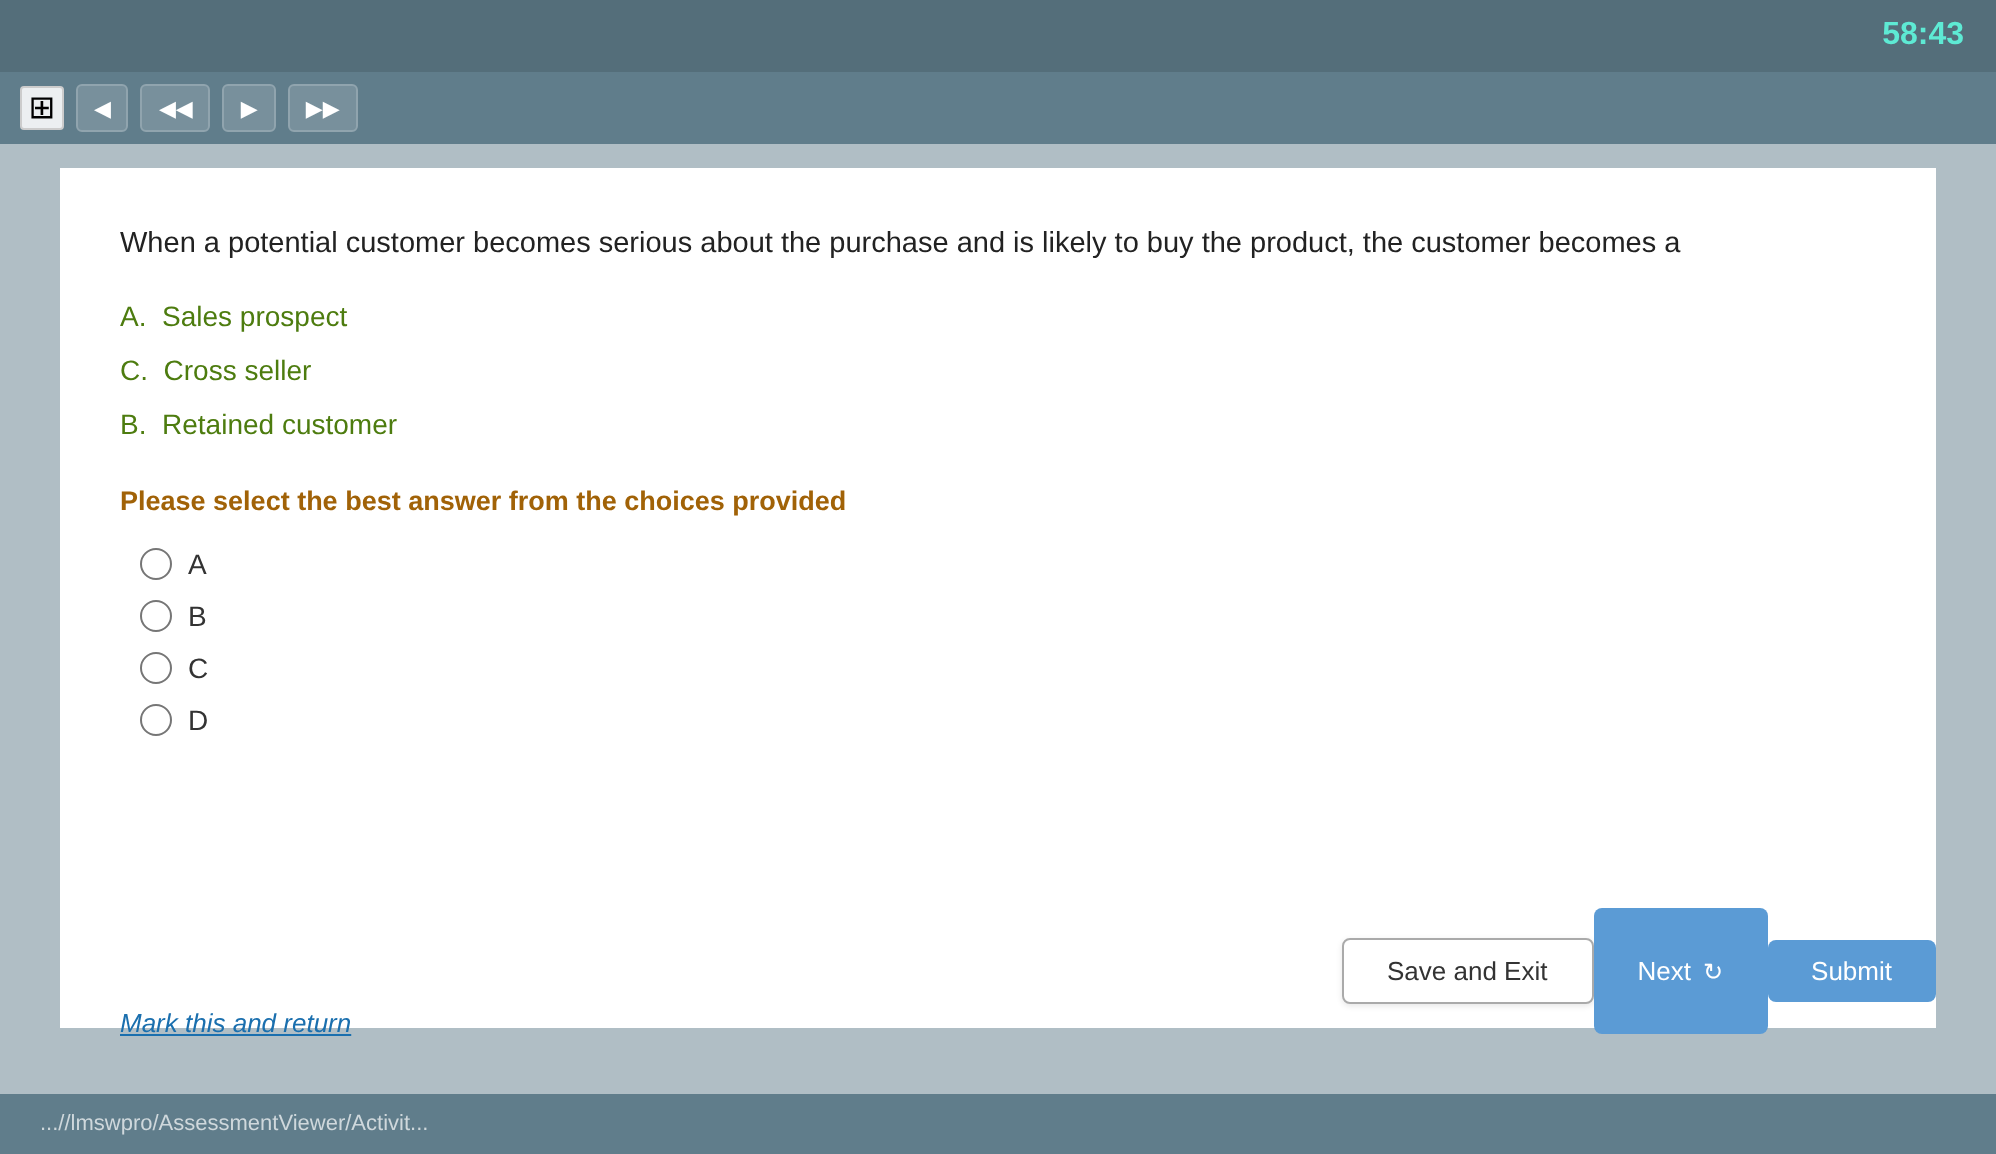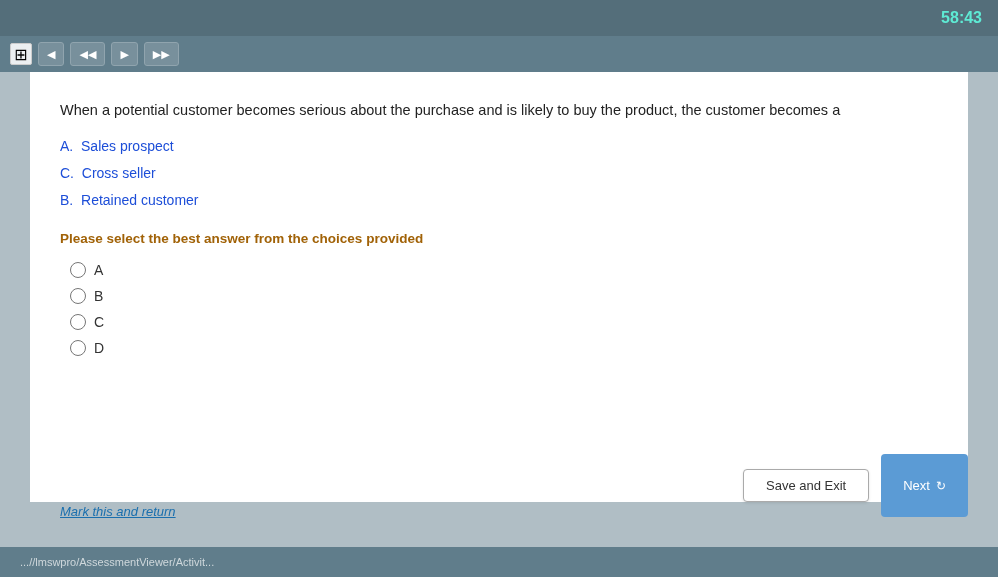--- a/index.html
+++ b/index.html
@@ -54,40 +54,40 @@
       width: 22px;
       height: 22px;
       display: flex;
       align-items: center;
       justify-content: center;
       cursor: pointer;
     }
 
     .main-content {
       background: #ffffff;
-      margin: 0 30px;
+      margin: 12px 30px;
       padding: 28px 30px 20px 30px;
       min-height: 430px;
       position: relative;
     }
 
     .question-text {
       font-size: 14.5px;
       color: #222;
       line-height: 1.5;
       margin-bottom: 14px;
     }
 
     .choices {
       margin-bottom: 20px;
     }
 
     .choice-item {
       font-size: 14px;
-      color: #1d4ed8;
+      color: #4d7c0f;
       margin-bottom: 6px;
       line-height: 1.5;
     }
 
     .instruction-text {
       font-size: 13.5px;
       color: #a16207;
       margin: 20px 0 16px 0;
       font-weight: bold;
     }
@@ -117,21 +117,20 @@
 
     .bottom-bar {
       position: absolute;
       bottom: 50px;
       left: 0;
       right: 0;
       display: flex;
       align-items: center;
       justify-content: flex-end;
       padding: 10px 30px;
-      gap: 12px;
     }
 
     .btn-save-exit {
       background: #ffffff;
       border: 1px solid #aaa;
       border-radius: 4px;
       color: #333;
       font-size: 13px;
       padding: 8px 22px;
       cursor: pointer;
@@ -248,19 +247,20 @@
   </div>
 
 </div>
 
 <div class="bottom-bar">
   <button class="btn-save-exit">Save and Exit</button>
   <button class="btn-next">
     <span>Next</span>
     <span class="arrow-icon">↻</span>
   </button>
+  <button class="btn-submit">Submit</button>
 </div>
 
 <a class="mark-link">Mark this and return</a>
 
 <div class="footer-url">
   <span class="footer-url-text">...//lmswpro/AssessmentViewer/Activit...</span>
 </div>
 
 </body></html>

